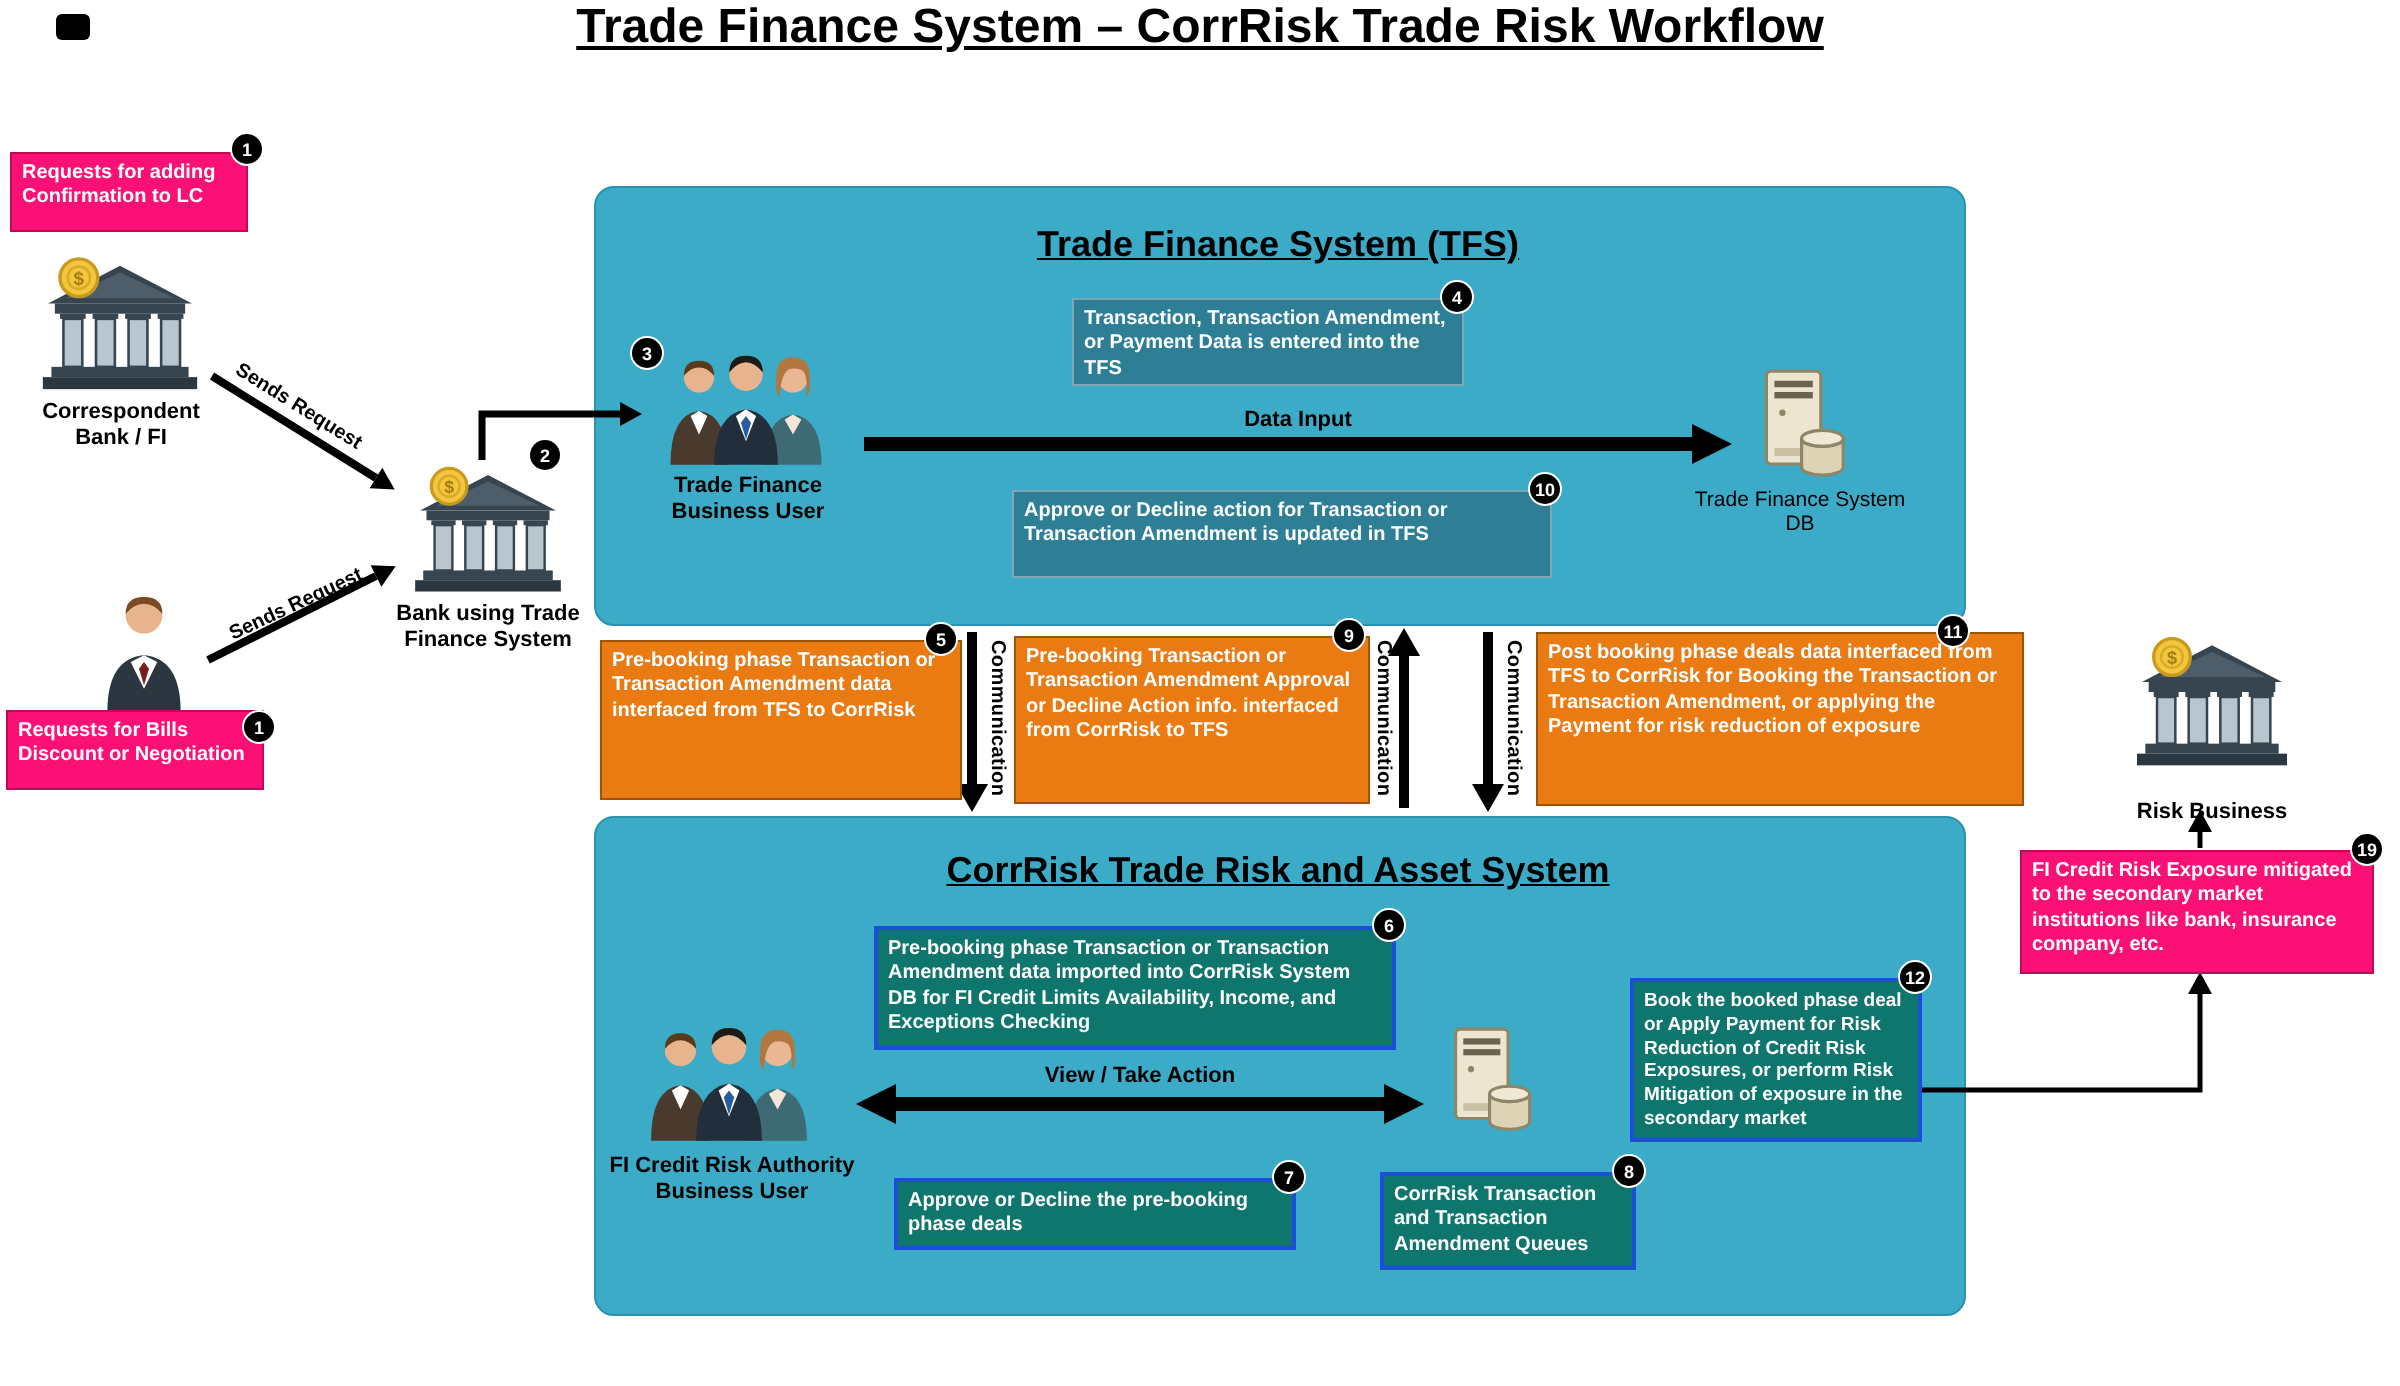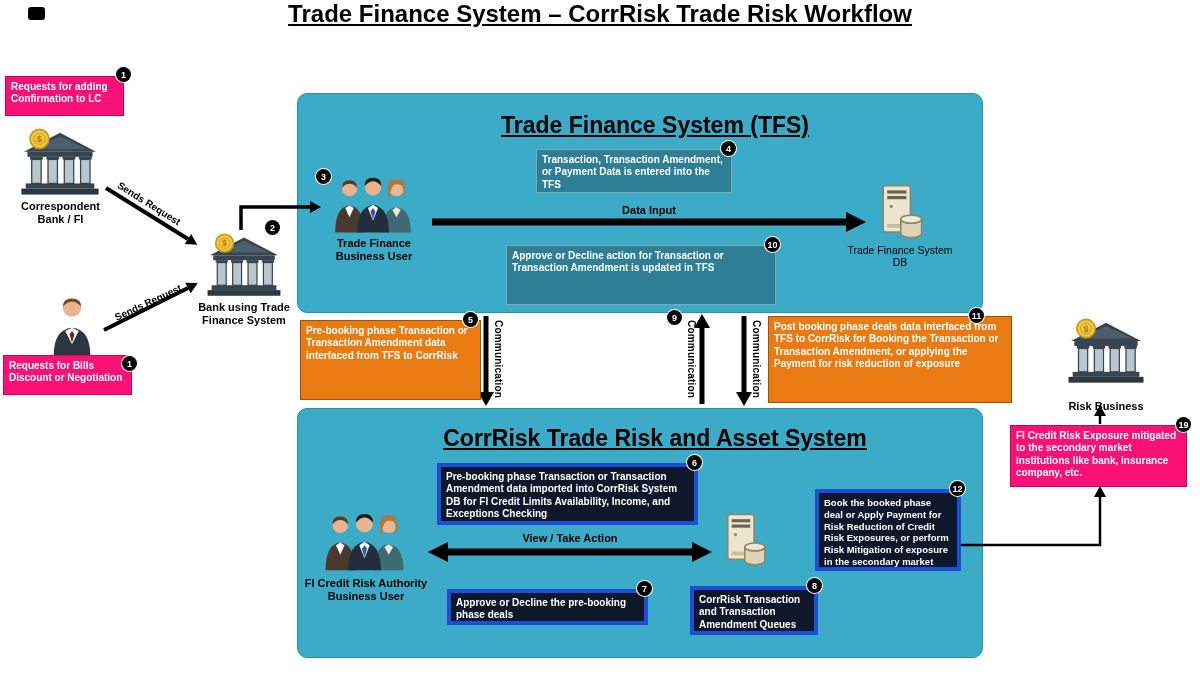--- a/index.html
+++ b/index.html
@@ -1,27 +1,27 @@
 <!DOCTYPE html>
 <html><head>
 <meta charset="utf-8">
 <style>
   html,body{margin:0;padding:0;background:#fff;}
   #canvas{position:relative;width:1200px;height:693px;background:#fff;overflow:hidden;
           font-family:"Liberation Sans",sans-serif;color:#000;}
   .title{position:absolute;left:0;top:40;width:1200px;text-align:center;
          font-size:24px;font-weight:bold;text-decoration:underline;}
   .container{position:absolute;background:#3CABC7;border:1px solid #2a92ac;border-radius:10px;}
-  .ctitle{position:absolute;left:0;width:100%;text-align:center;font-size:23px;
-          font-weight:bold;text-decoration:underline;padding-left:16px;}
+  .ctitle{position:absolute;left:0;width:100%;text-align:center;font-size:18px;
+          font-weight:bold;text-decoration:underline;}
   .box{position:absolute;box-sizing:border-box;color:#fff;font-weight:bold;
        font-size:10px;line-height:1.24;padding:4px 5px;text-align:left;}
   .teal-box{background:#2E7F96;border:1px solid #7FA8B4;}
   .orange-box{background:#E97B12;border:1px solid #9c5408;}
-  .yellow-box{background:#0f172a;border:4px solid #1d4ed8;}
+  .yellow-box{background:#0f766e;border:2px solid #1d4ed8;}
   .pink-box{background:#FB1075;border:1px solid #c00a56;}
   .lbl{position:absolute;font-size:11px;font-weight:bold;text-align:center;line-height:1.18;}
   .lbl-n{position:absolute;font-size:10.5px;font-weight:normal;text-align:center;line-height:1.18;}
   .vlabel{position:absolute;writing-mode:vertical-rl;font-size:10px;font-weight:bold;
           height:86px;text-align:center;letter-spacing:.2px;}
   .rlabel{position:absolute;font-size:10px;font-weight:bold;white-space:nowrap;}
   .badge{position:absolute;width:15px;height:15px;border-radius:50%;background:#000;color:#fff;
          font-size:9px;font-weight:bold;display:flex;align-items:center;justify-content:center;
          z-index:7;box-shadow:0 0 0 1px #fff;}
   .icon{position:absolute;z-index:4;}
@@ -156,24 +156,25 @@
   <div class="lbl" style="left:316px;top:237px;width:116px;">Trade Finance Business User</div>
 
   <div class="box teal-box z4" style="left:536px;top:149px;width:196px;height:44px;">Transaction, Transaction Amendment, or Payment Data is entered into the TFS</div>
   <div class="lbl" style="left:599px;top:204px;width:100px;">Data Input</div>
 
   <svg class="icon" style="left:872px;top:182px;width:56px;height:60px;">
       <use href="#sym-db"></use>
     </svg>
   <div class="lbl-n" style="left:845px;top:244px;width:110px;">Trade Finance System DB</div>
 
-  <div class="box teal-box z4" style="left:506px;top:245px;width:270px;height:60px;">Approve or Decline action for Transaction or Transaction Amendment is updated in TFS</div>
+  <div class="box teal-box z4" style="left:506px;top:245px;width:270px;height:44px;">Approve or Decline action for Transaction or Transaction Amendment is updated in TFS</div>
 
   <div class="box orange-box z4" style="left:300px;top:320px;width:181px;height:80px;">Pre-booking phase Transaction or Transaction Amendment data interfaced from TFS to CorrRisk</div>
   <div class="vlabel" style="left:493px;top:316px;">Communication</div>
+  <div class="box orange-box z4" style="left:507px;top:318px;width:178px;height:84px;">Pre-booking Transaction or Transaction Amendment Approval or Decline Action info. interfaced from CorrRisk to TFS</div>
   <div class="vlabel" style="left:686px;top:316px;">Communication</div>
   <div class="vlabel" style="left:751px;top:316px;">Communication</div>
   <div class="box orange-box z4" style="left:768px;top:316px;width:244px;height:87px;">Post booking phase deals data interfaced from TFS to CorrRisk for Booking the Transaction or Transaction Amendment, or applying the Payment for risk reduction of exposure</div>
 
   <div class="box yellow-box z4" style="left:437px;top:463px;width:261px;height:62px;">Pre-booking phase Transaction or Transaction Amendment data imported into CorrRisk System DB for FI Credit Limits Availability, Income, and Exceptions Checking</div>
   <svg class="icon" style="left:316px;top:508px;width:97px;height:64px;">
       <use href="#sym-people"></use>
     </svg>
   <div class="lbl" style="left:300px;top:577px;width:132px;">FI Credit Risk Authority Business User</div>
 

